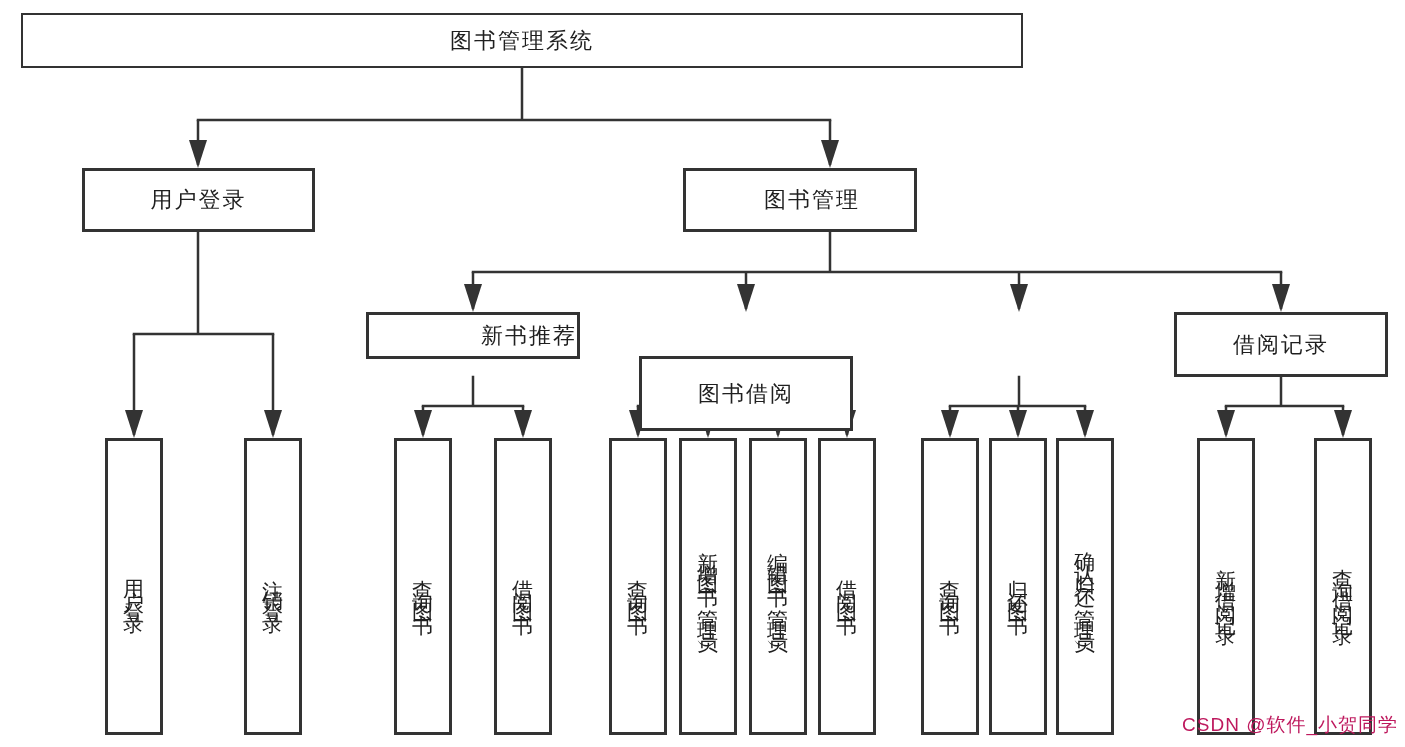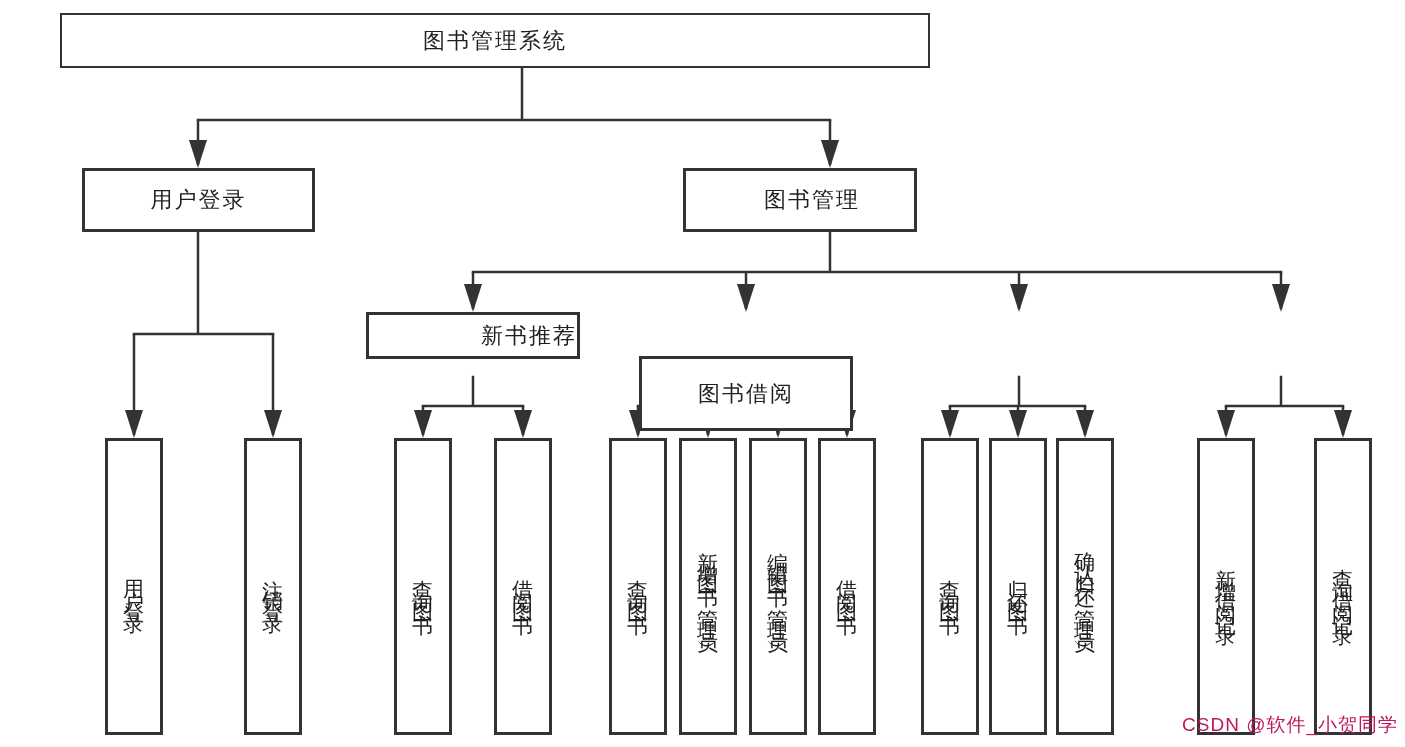--- a/index.html
+++ b/index.html
@@ -96,36 +96,39 @@
     <line x1="847" y1="406" x2="847" y2="435" stroke="#333333" stroke-width="2.5" marker-end="url(#arr)"></line>
 
     <line x1="950" y1="406" x2="950" y2="435" stroke="#333333" stroke-width="2.5" marker-end="url(#arr)"></line>
     <line x1="1018" y1="406" x2="1018" y2="435" stroke="#333333" stroke-width="2.5" marker-end="url(#arr)"></line>
     <line x1="1085" y1="406" x2="1085" y2="435" stroke="#333333" stroke-width="2.5" marker-end="url(#arr)"></line>
 
     <line x1="1226" y1="406" x2="1226" y2="435" stroke="#333333" stroke-width="2.5" marker-end="url(#arr)"></line>
     <line x1="1343" y1="406" x2="1343" y2="435" stroke="#333333" stroke-width="2.5" marker-end="url(#arr)"></line>
   </svg>
 
-  <div class="box root" style="left:21px; top:13px; width:870px; height:55px;margin-left:39px;">
+  <div class="box root" style="left:21px; top:13px; width:1002px; height:55px;">
     <span class="hlabel">图书管理系统</span>
   </div>
 
   <div class="box" style="left:82px; top:168px; width:233px; height:64px;">
     <span class="hlabel">用户登录</span>
   </div>
   <div class="box" style="left:683px; top:168px; width:234px; height:64px;padding-left:24px;">
     <span class="hlabel">图书管理</span>
   </div>
 
   <div class="box" style="left:366px; top:312px; width:214px; height:47px;justify-content:flex-end;">
     <span class="hlabel">新书推荐</span>
   </div>
   <div class="box" style="left:639px; top:312px; width:214px; height:75px;margin-top:44px;">
     <span class="hlabel">图书借阅</span>
+  </div>
+  <div class="box" style="left:1174px; top:312px; width:214px; height:65px;">
+    <span class="hlabel">借阅记录</span>
   </div>
 
   <div class="box leaf" style="left:105px; top:438px;">
     <span class="vlabel">用户登录</span>
   </div>
   <div class="box leaf" style="left:244px; top:438px;">
     <span class="vlabel">注销登录</span>
   </div>
 
   <div class="box leaf" style="left:394px; top:438px;">

